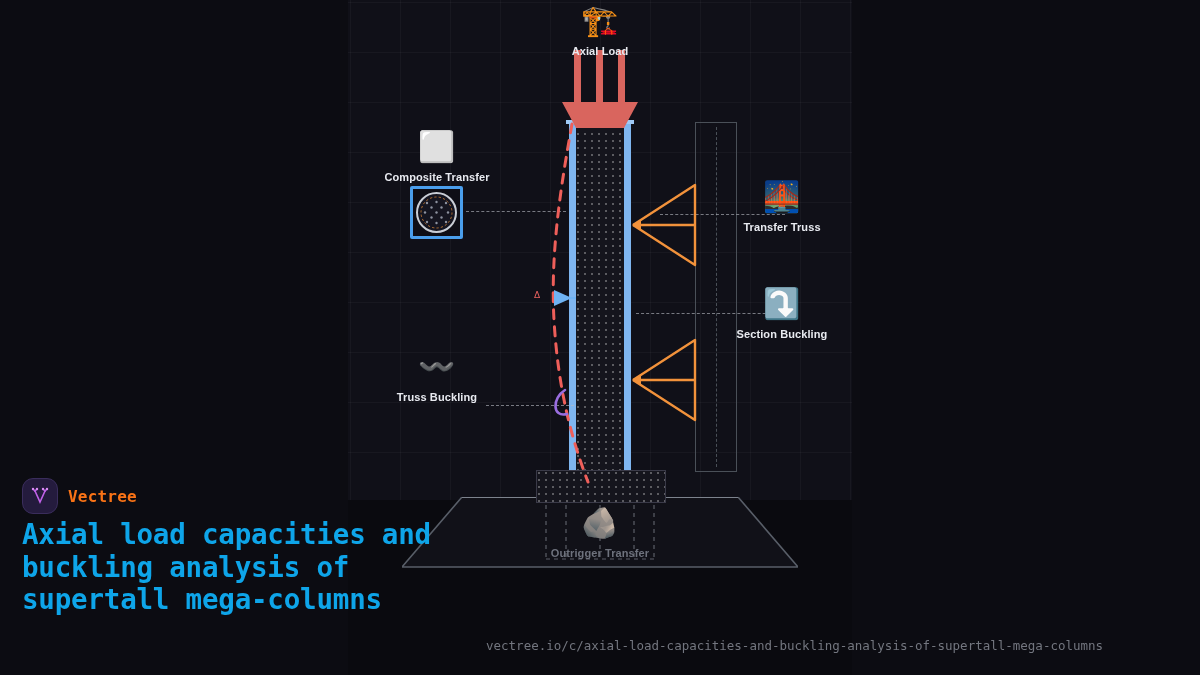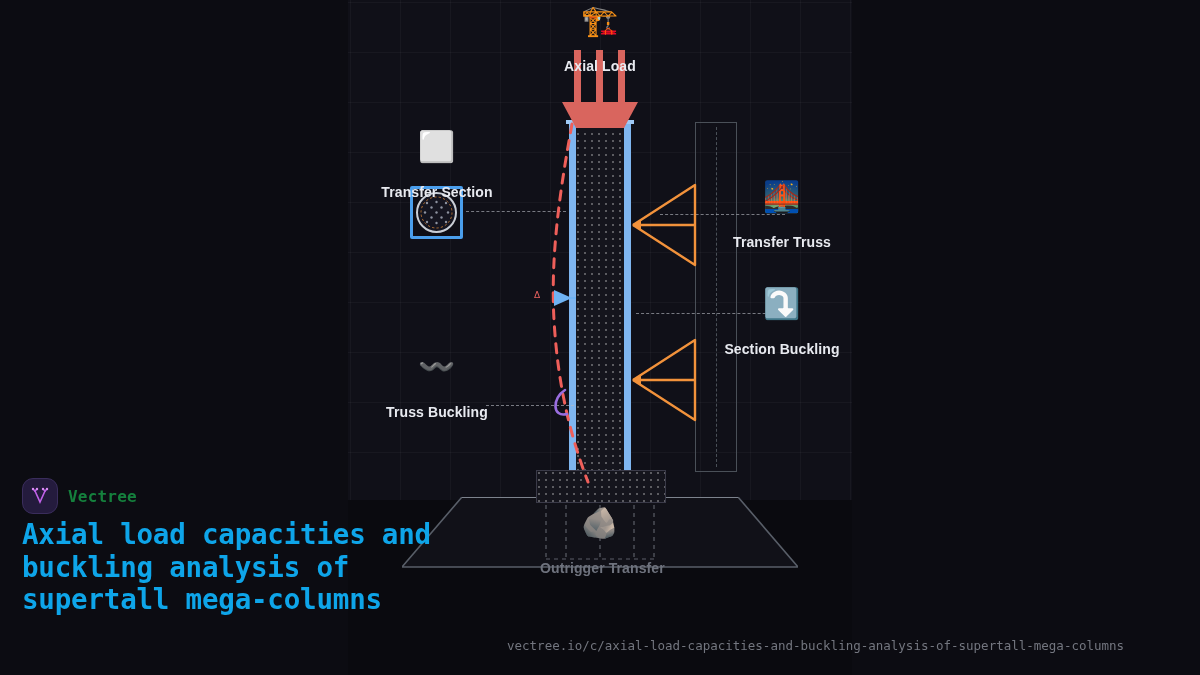--- a/index.html
+++ b/index.html
@@ -129,22 +129,22 @@
     width: 120px;
   }
   .node .emoji {
     font-size: 30px;
     line-height: 34px;
     display: block;
     filter: saturate(1.05);
   }
   .node .nlabel {
     display: block;
-    margin-top: 20px;
-    font-size: 14px;
+    margin-top: 7px;
+    font-size: 11px;
     font-weight: bold;
     color: #e8eaf0;
     letter-spacing: 0.1px;
     white-space: nowrap;
   }
   .node.dim .nlabel { color: #6e727d; }
 
   
   #xsection {
     position: absolute;
@@ -181,21 +181,21 @@
     z-index: 20;
   }
   #brand-mark {
     width: 34px; height: 34px; border-radius: 11px;
     background: #241b3d;
     border: 1px solid #3a2d5c;
     display: flex; align-items: center; justify-content: center;
   }
   #brand-name {
     font-family: "DejaVu Sans Mono", monospace;
-    font-size: 16px; font-weight: bold; color: #15803d;
+    font-size: 16px; font-weight: bold; color: #f97316;
     letter-spacing: .2px;
   }
   #headline {
     position: absolute;
     left: 22px; top: 518px;
     width: 480px;
     font-family: "DejaVu Sans Mono", monospace;
     font-size: 27.5px;
     line-height: 32.5px;
     font-weight: bold;
@@ -204,21 +204,20 @@
     z-index: 20;
   }
   #url {
     position: absolute;
     left: 486px; bottom: 22px;
     font-family: "DejaVu Sans Mono", monospace;
     font-size: 12.5px;
     color: #73767f;
     z-index: 20;
     white-space: nowrap;
-    margin-left: 21px;
   }
 </style>
 </head>
 <body>
 
 <div class="side-fill left"></div>
 <div class="side-fill right"></div>
 
 <div id="stage"></div>
 
@@ -314,21 +313,21 @@
   </svg>
 </div>
 
 <div class="node" style="left:540px; top:4px;">
   <span class="emoji">🏗️</span>
   <span class="nlabel">Axial Load</span>
 </div>
 
 <div class="node" style="left:377px; top:130px;">
   <span class="emoji">⬜</span>
-  <span class="nlabel">Transfer Section</span>
+  <span class="nlabel">Composite Transfer</span>
 </div>
 
 <div class="node" style="left:722px; top:180px;">
   <span class="emoji">🌉</span>
   <span class="nlabel">Transfer Truss</span>
 </div>
 
 <div class="node" style="left:722px; top:287px;">
   <span class="emoji">⤵️</span>
   <span class="nlabel">Section Buckling</span>

